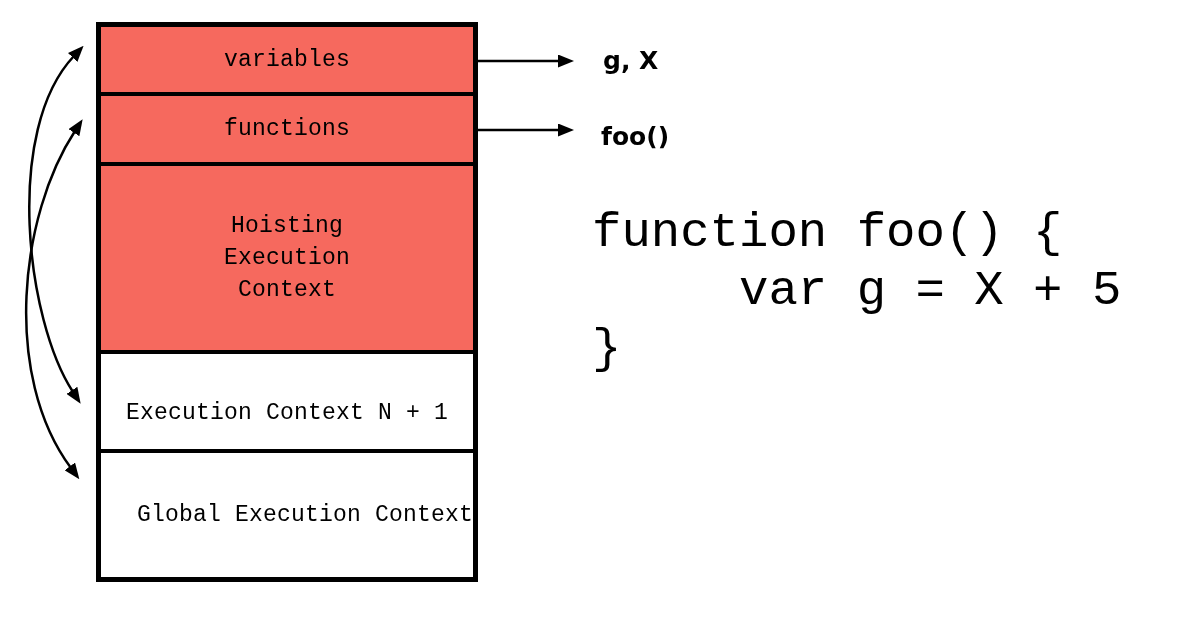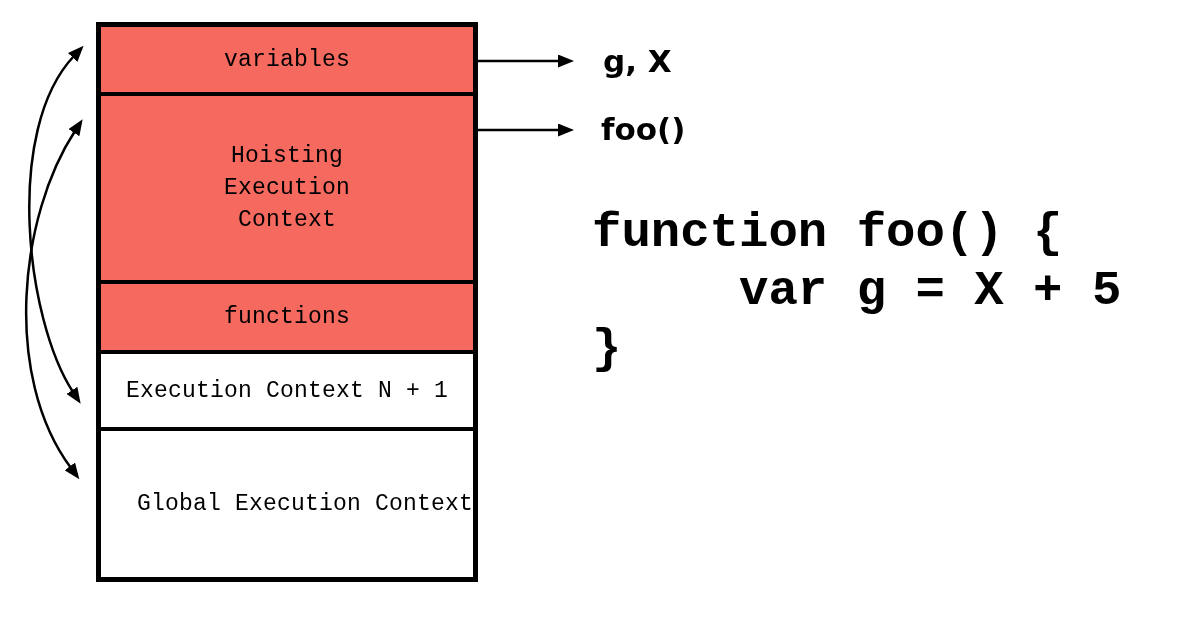--- a/index.html
+++ b/index.html
@@ -59,37 +59,37 @@
     line-height: 28px;
     letter-spacing: 0.2px;
   }
   .row-label.multi span {
     display: block;
     line-height: 32px;
   }
   .h-variables { height: 69px; }
   .h-functions { height: 70px; }
   .h-hoisting  { height: 188px; }
-  .h-ec1       { height: 77px; }
+  .h-ec1       { height: 77px; margin-top: 22px; }
   .h-ec2       { height: 70px; }
   .h-global    { flex: 1 1 auto; justify-content: flex-end; }
   .ptr-label {
     position: absolute;
-    font-size: 31px;
+    font-size: 25px;
     line-height: 26px;
     font-weight: 700;
     white-space: nowrap;
   }
   .code {
     position: absolute;
     left: 592px;
     top: 204px;
     margin: 0;
     font-family: "Liberation Mono", "DejaVu Sans Mono", monospace;
-    font-weight: 700;
+    font-weight: 400;
     font-size: 49px;
     line-height: 58px;
     color: var(--text, #000000);
   }
   .code-line {
     white-space: pre;
   }
 </style>
 </head>
 <body>
@@ -105,36 +105,36 @@
     <path class="stroke-line" d="M 74 56 C 4 130, 26 320, 73 392" marker-start="url(#ah)" marker-end="url(#ah)"></path>
     <path class="stroke-line" d="M 75 131 C 20 215, 2 375, 71 468" marker-start="url(#ah)" marker-end="url(#ah)"></path>
     <line class="stroke-line" x1="462" y1="61" x2="560" y2="61" marker-end="url(#ah)"></line>
     <line class="stroke-line" x1="462" y1="130" x2="560" y2="130" marker-end="url(#ah)"></line>
   </svg>
 
   <div class="stack">
     <div class="row hoisted h-variables">
       <span class="row-label">variables</span>
     </div>
+    <div class="row hoisted h-functions">
+      <span class="row-label">functions</span>
+    </div>
     <div class="row hoisted h-hoisting">
       <span class="row-label multi">
         <span>Hoisting</span>
         <span>Execution</span>
         <span>Context</span>
       </span>
-    </div>
-    <div class="row hoisted h-functions">
-      <span class="row-label">functions</span>
     </div>
     <div class="row h-ec1">
       <span class="row-label">Execution Context N + 1</span>
     </div>
     <div class="row h-global">
       <span class="row-label">Global Execution Context</span>
     </div>
   </div>
 
   <div class="ptr-label" style="left:603px; top:48px">g, X</div>
-  <div class="ptr-label" style="left:601px; top:116px">foo()</div>
+  <div class="ptr-label" style="left:601px; top:124px">foo()</div>
 
   <pre class="code"><div class="code-line">function foo() {</div><div class="code-line">     var g = X + 5</div><div class="code-line">}</div></pre>
 
 </div>
 
 </body></html>

